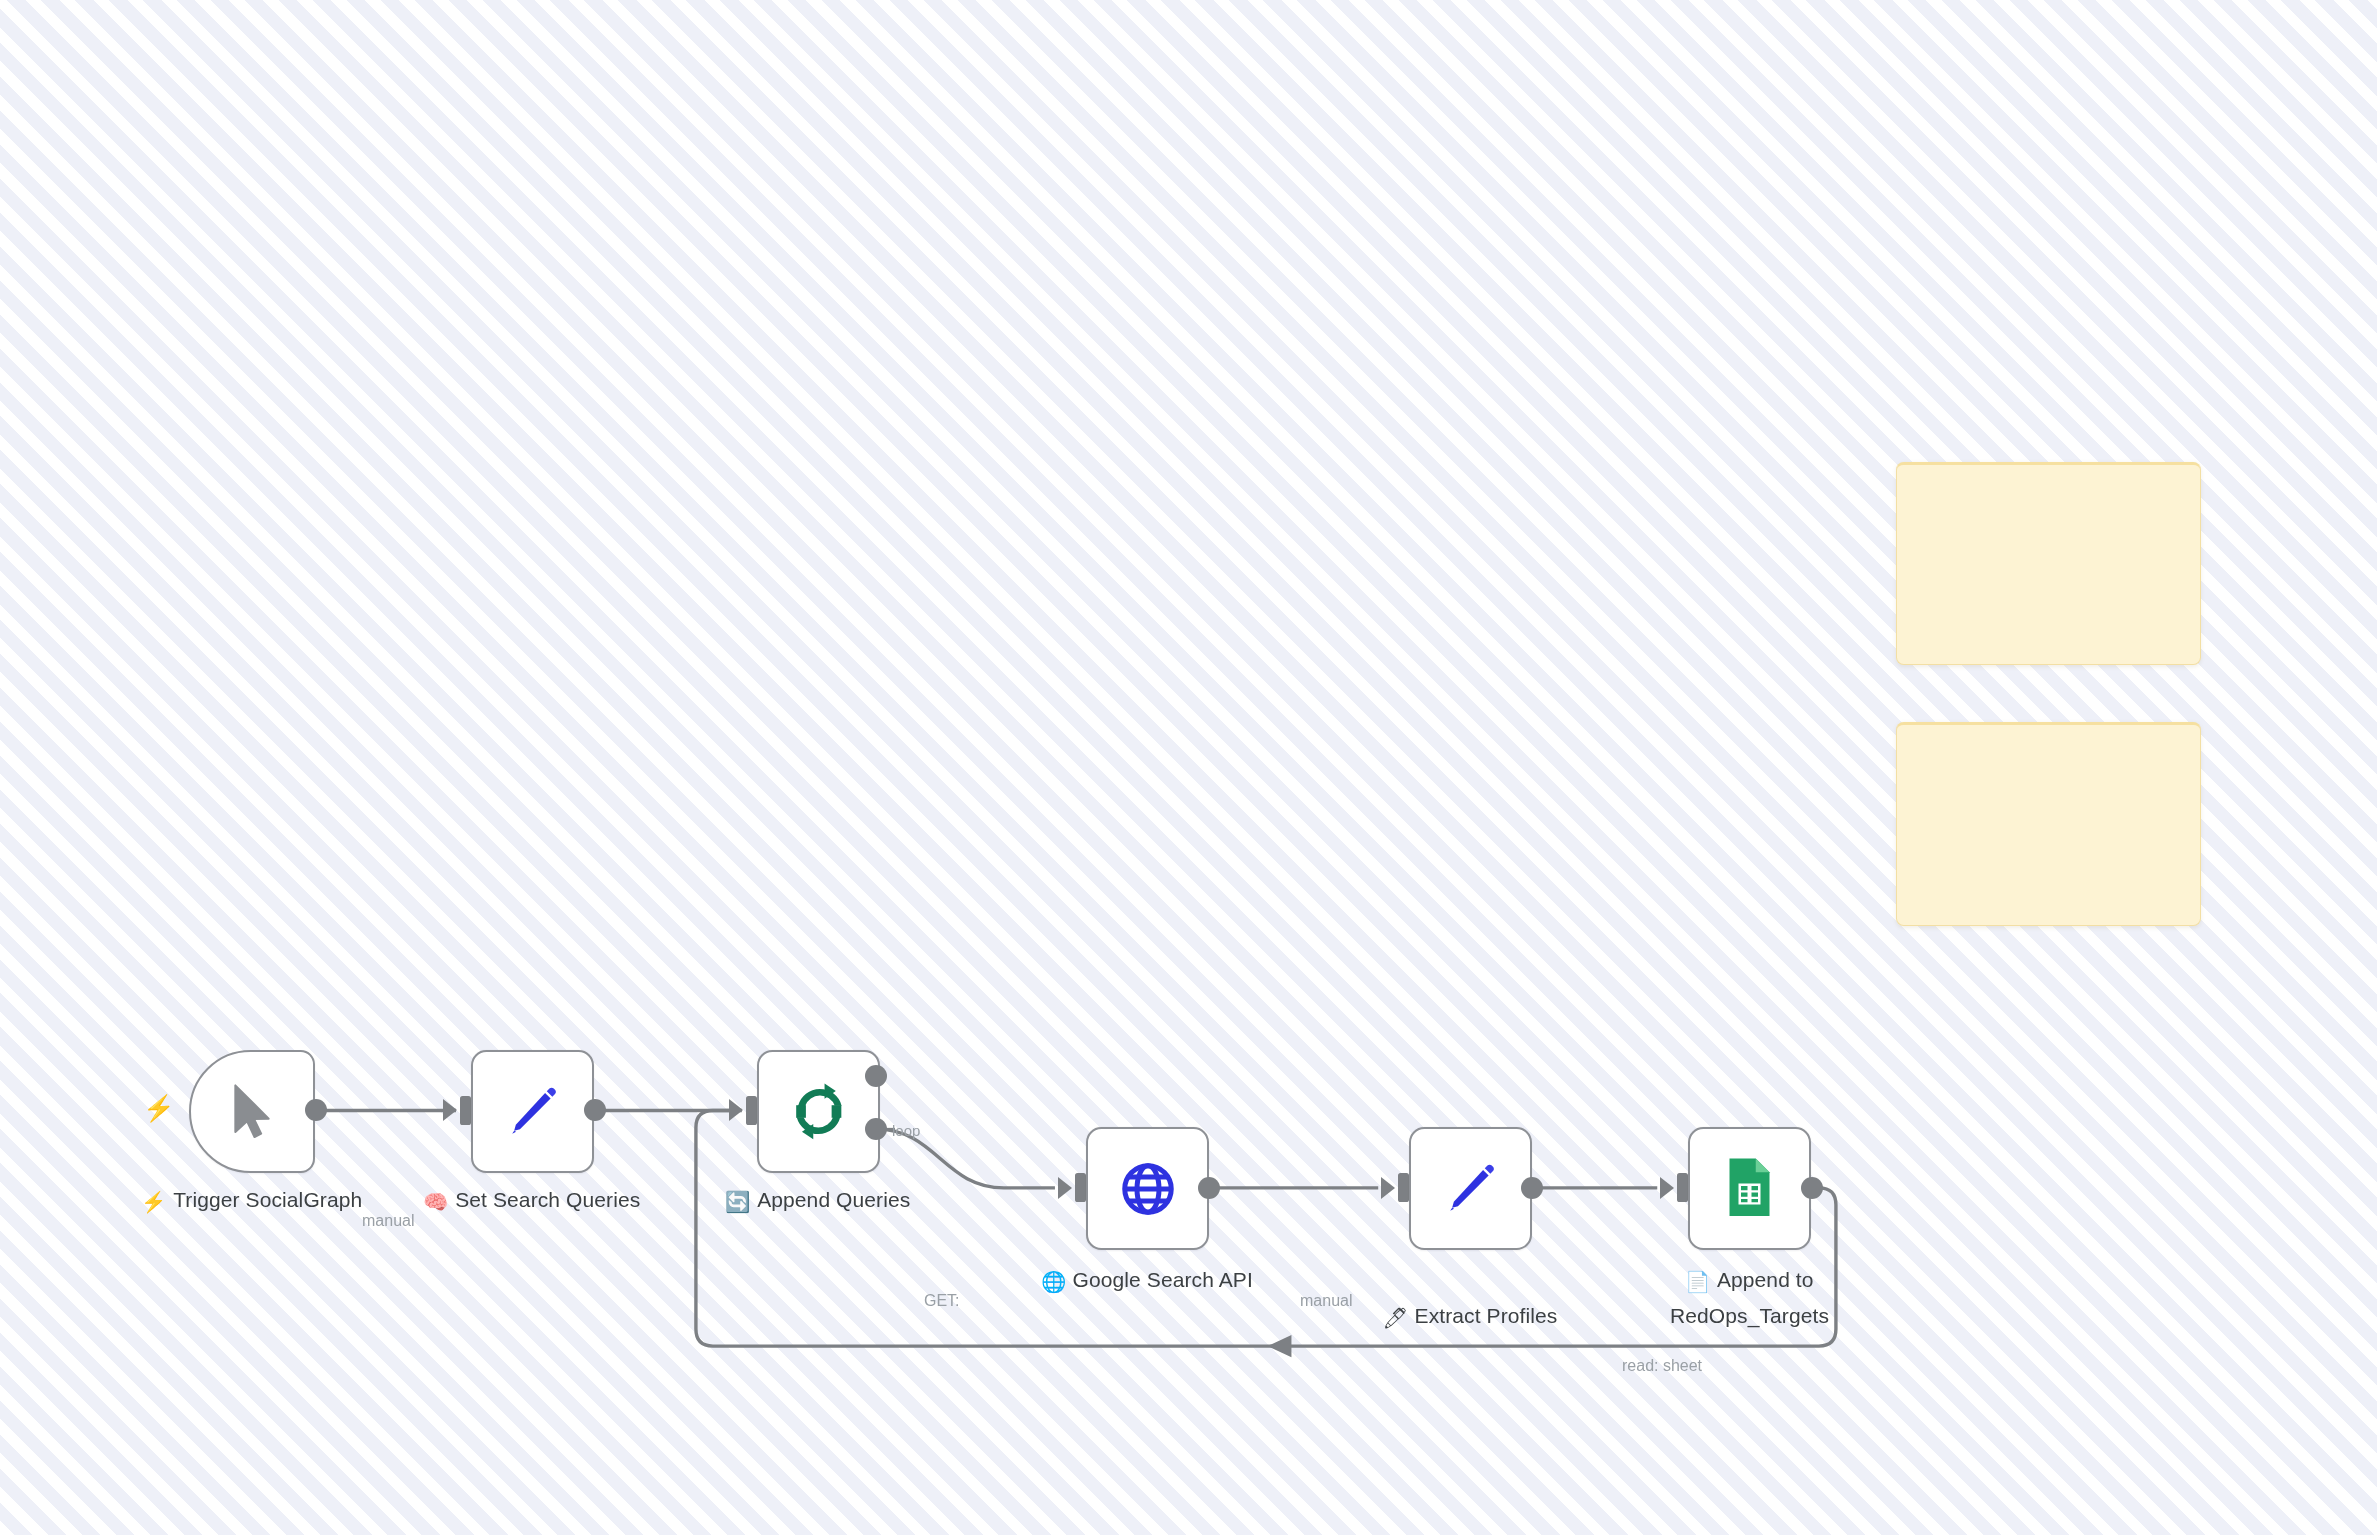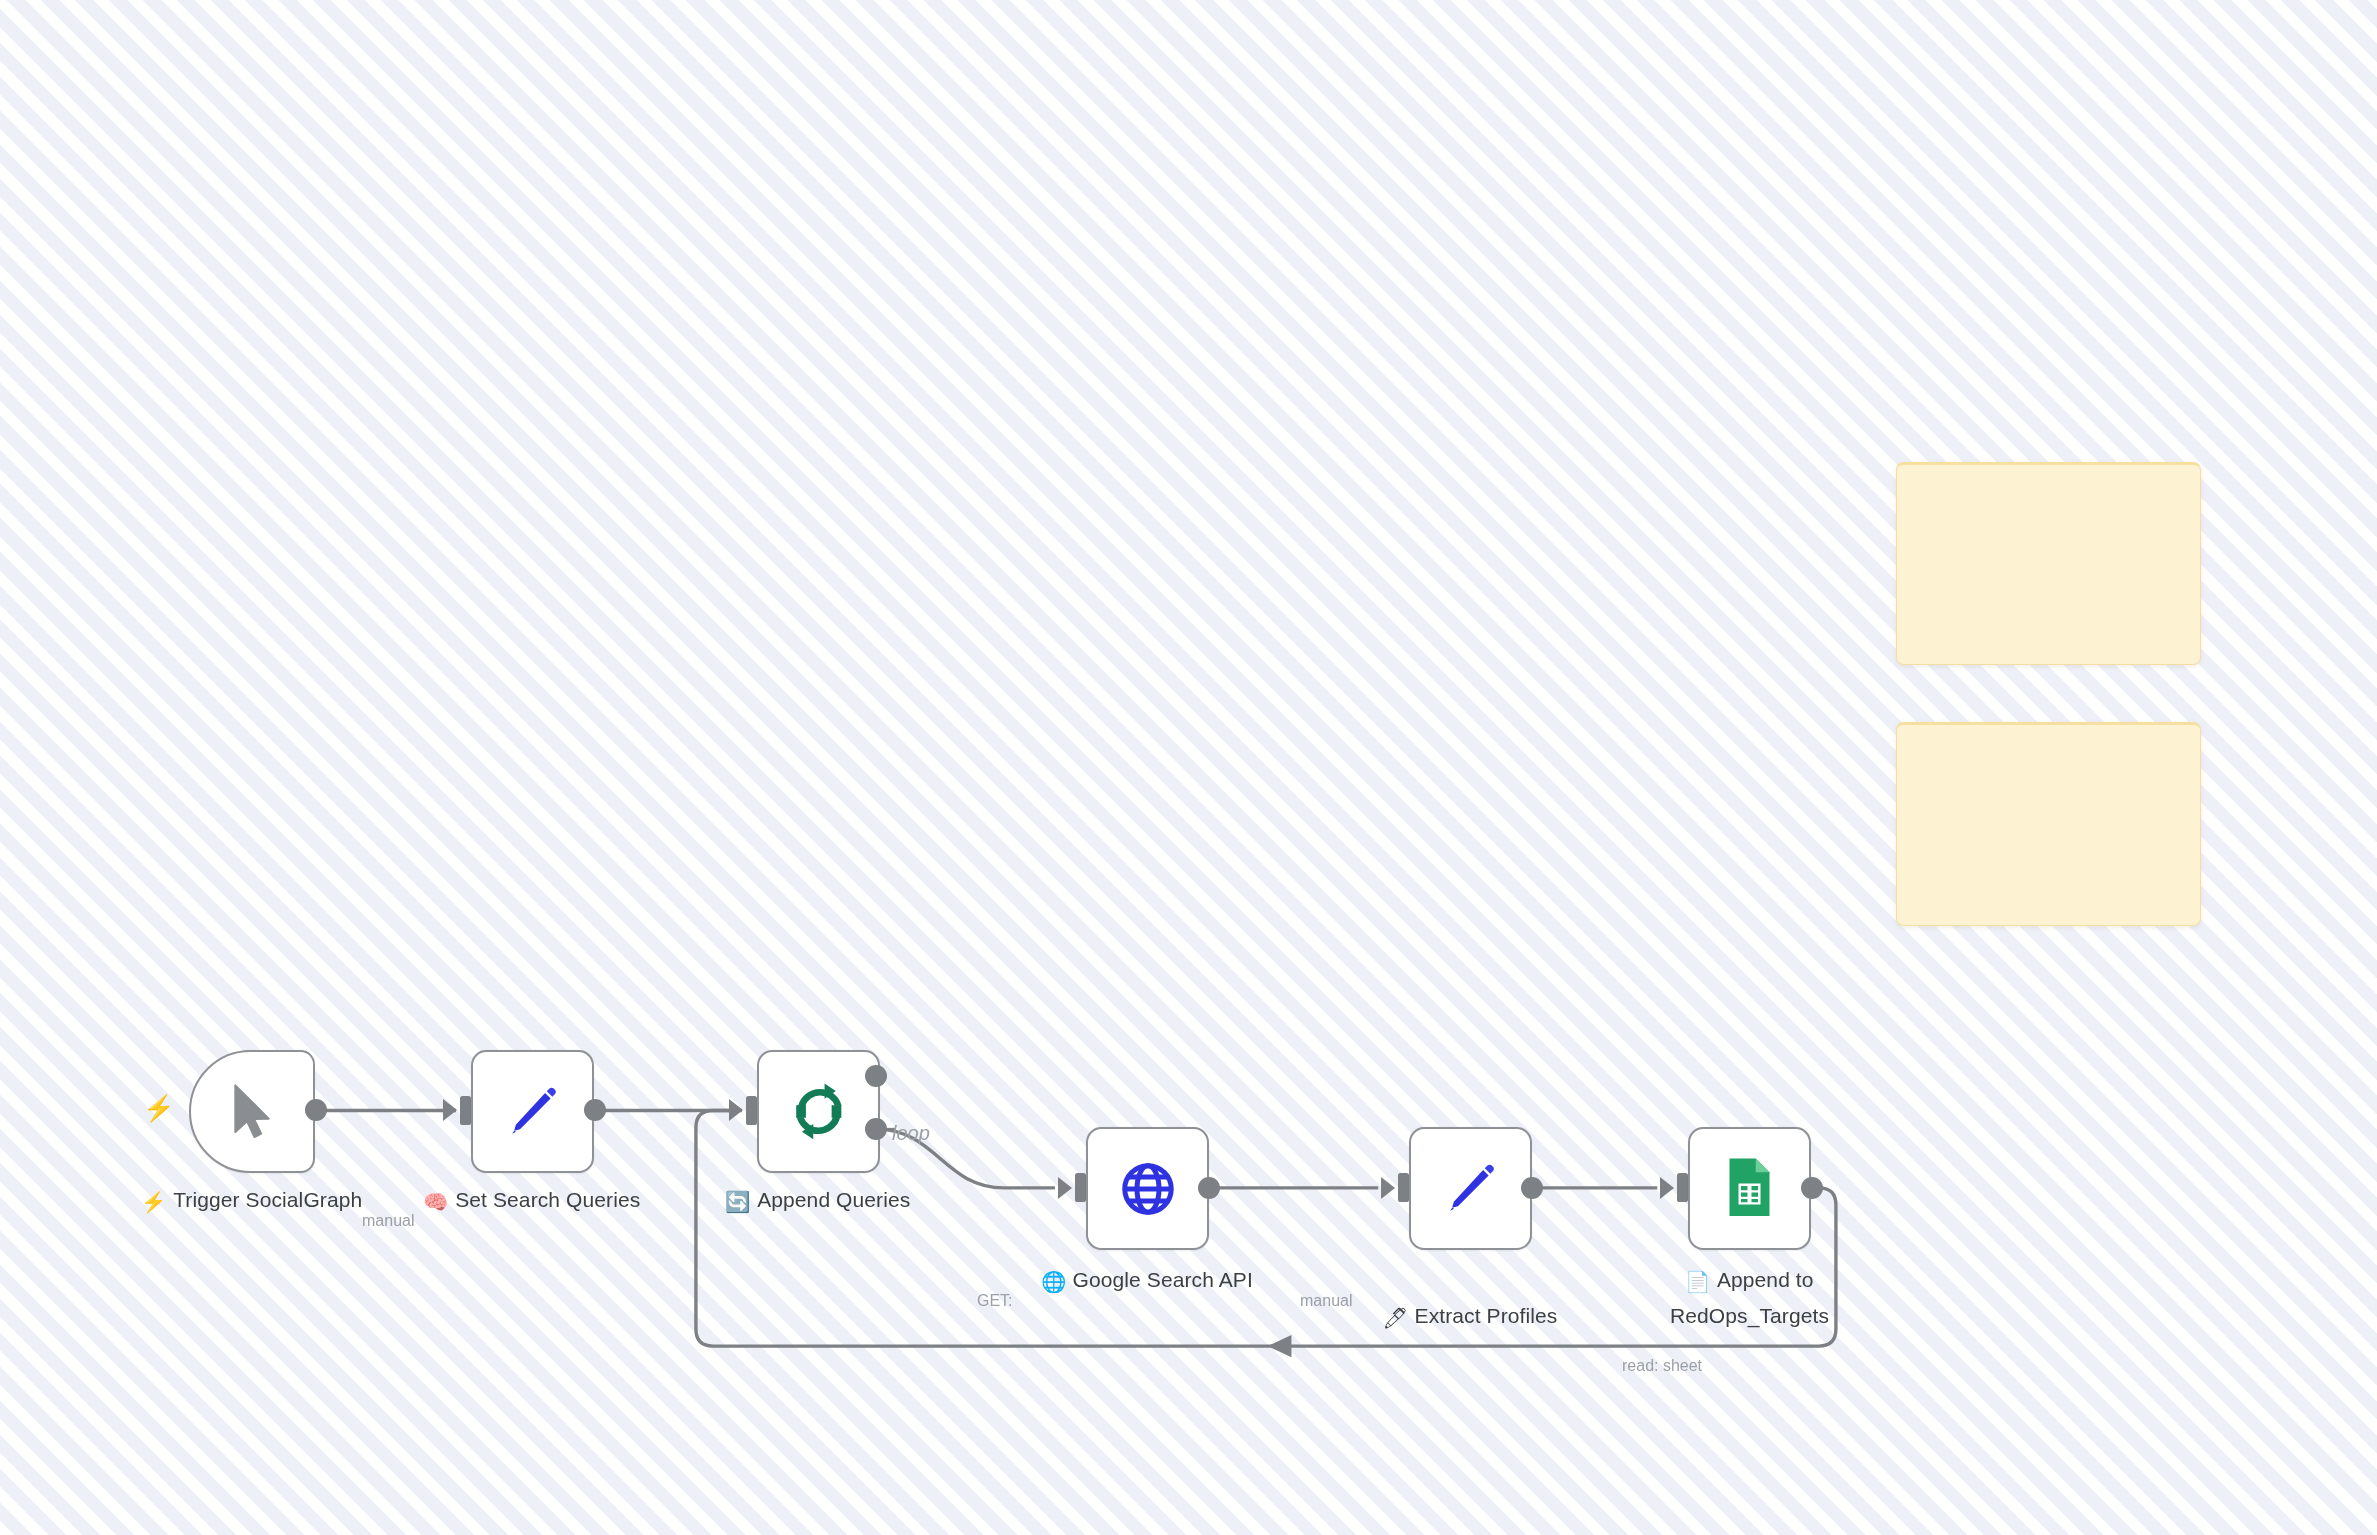--- a/index.html
+++ b/index.html
@@ -75,23 +75,22 @@
     position:absolute;
     text-align:left;
     color:#9AA0A6;
     font-size:16px;
     font-weight:400;
     white-space:nowrap;
   }
   .edgelabel{
     position:absolute;
     color:#9AA0A6;
-    font-size:20px;
+    font-size:15px;
     white-space:nowrap;
-    font-style:italic;
   }
   .boltmark{
     position:absolute;
     font-size:25.5px;
     line-height:1;
     color:#FF4D2D;
   }
   
   .sticky{
     position:absolute;
@@ -202,21 +201,21 @@
         <line x1="2.7" y1="12" x2="21.3" y2="12" stroke="#2E32E0" stroke-width="2"></line>
         <line x1="4.2" y1="7.2" x2="19.8" y2="7.2" stroke="#2E32E0" stroke-width="2"></line>
         <line x1="4.2" y1="16.8" x2="19.8" y2="16.8" stroke="#2E32E0" stroke-width="2"></line>
       </svg>
     </span>
   </div>
   <div class="port" style="left:1198px;top:1177px;"></div>
   <div class="nlabel" style="left:977px;top:1263px;width:340px;">
     <span class="emj">🌐</span><span>Google Search API</span>
   </div>
-  <div class="nsub" style="left:977px;top:1292px;width:340px;">GET:</div>
+  <div class="nsub" style="left:924px;top:1292px;width:340px;">GET:</div>
 
   <div class="inarrow" style="left:1381px;top:1177px;"></div>
   <div class="inport" style="left:1398px;top:1173px;"></div>
   <div class="node" style="left:1409px;top:1127px;width:123px;height:123px;">
     <span>
       <svg class="icon-svg" width="58" height="58" viewBox="0 0 24 24">
         <path d="M4.2,19.8 L6.6,19.1 L19.3,6.4 L17.0,4.1 L4.9,17.3 Z" fill="#2E32E0"></path>
         <path d="M17.7,3.4 L20.0,5.7 L21.1,4.6 C21.6,4.1 21.6,3.3 21.1,2.8 L20.6,2.3
                  C20.1,1.8 19.3,1.8 18.8,2.3 Z" fill="#3B3FE8"></path>
         <path d="M4.2,19.8 L3.4,21.0 L5.0,20.2 Z" fill="#2E32E0"></path>

